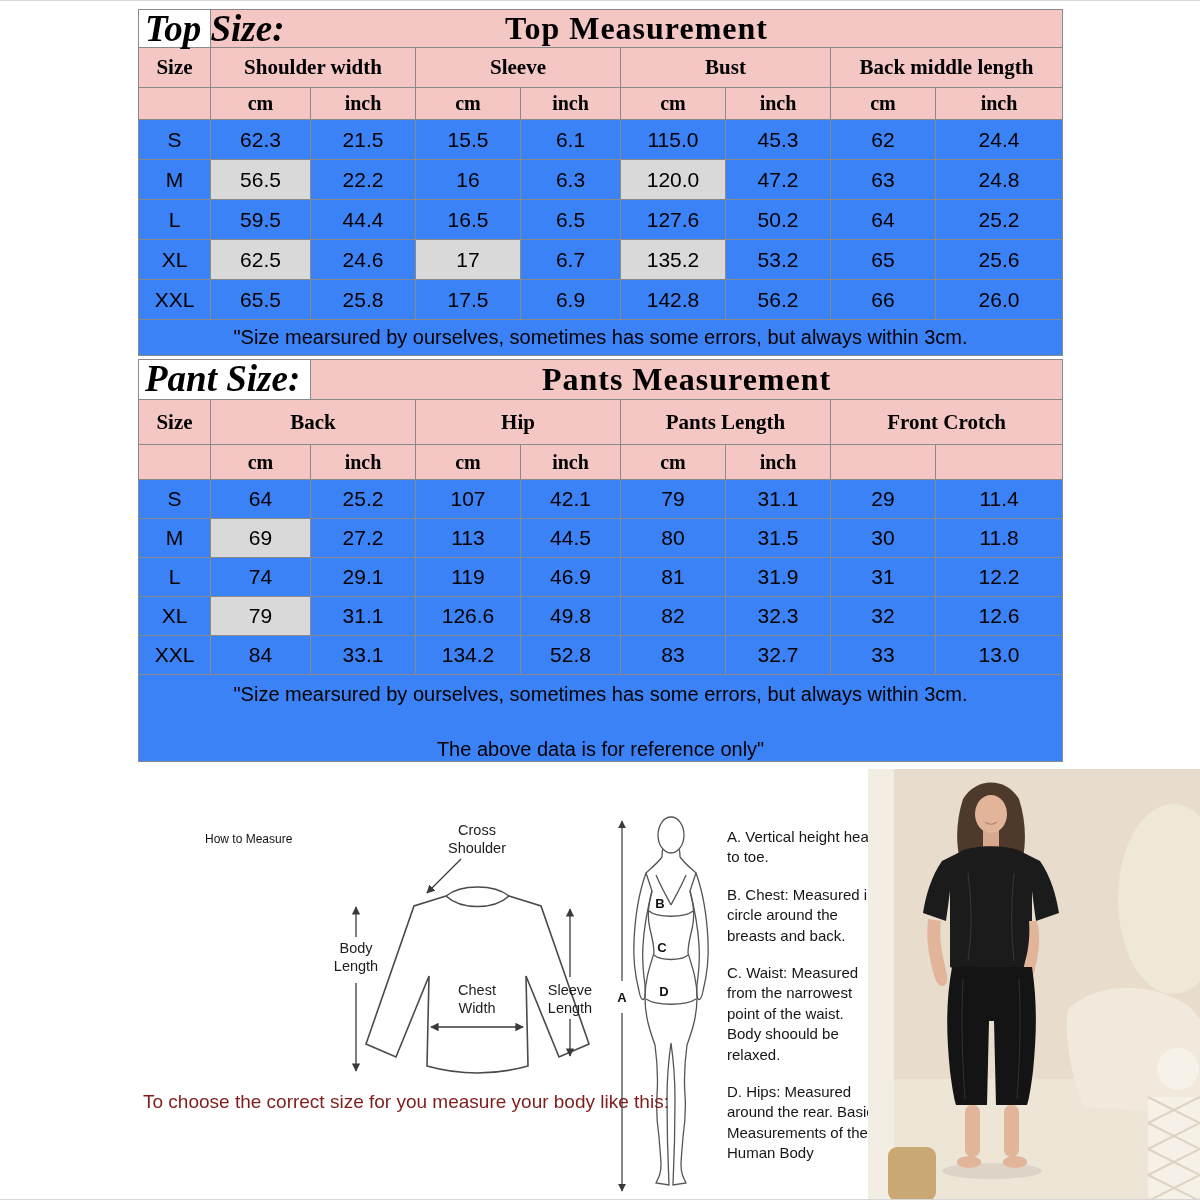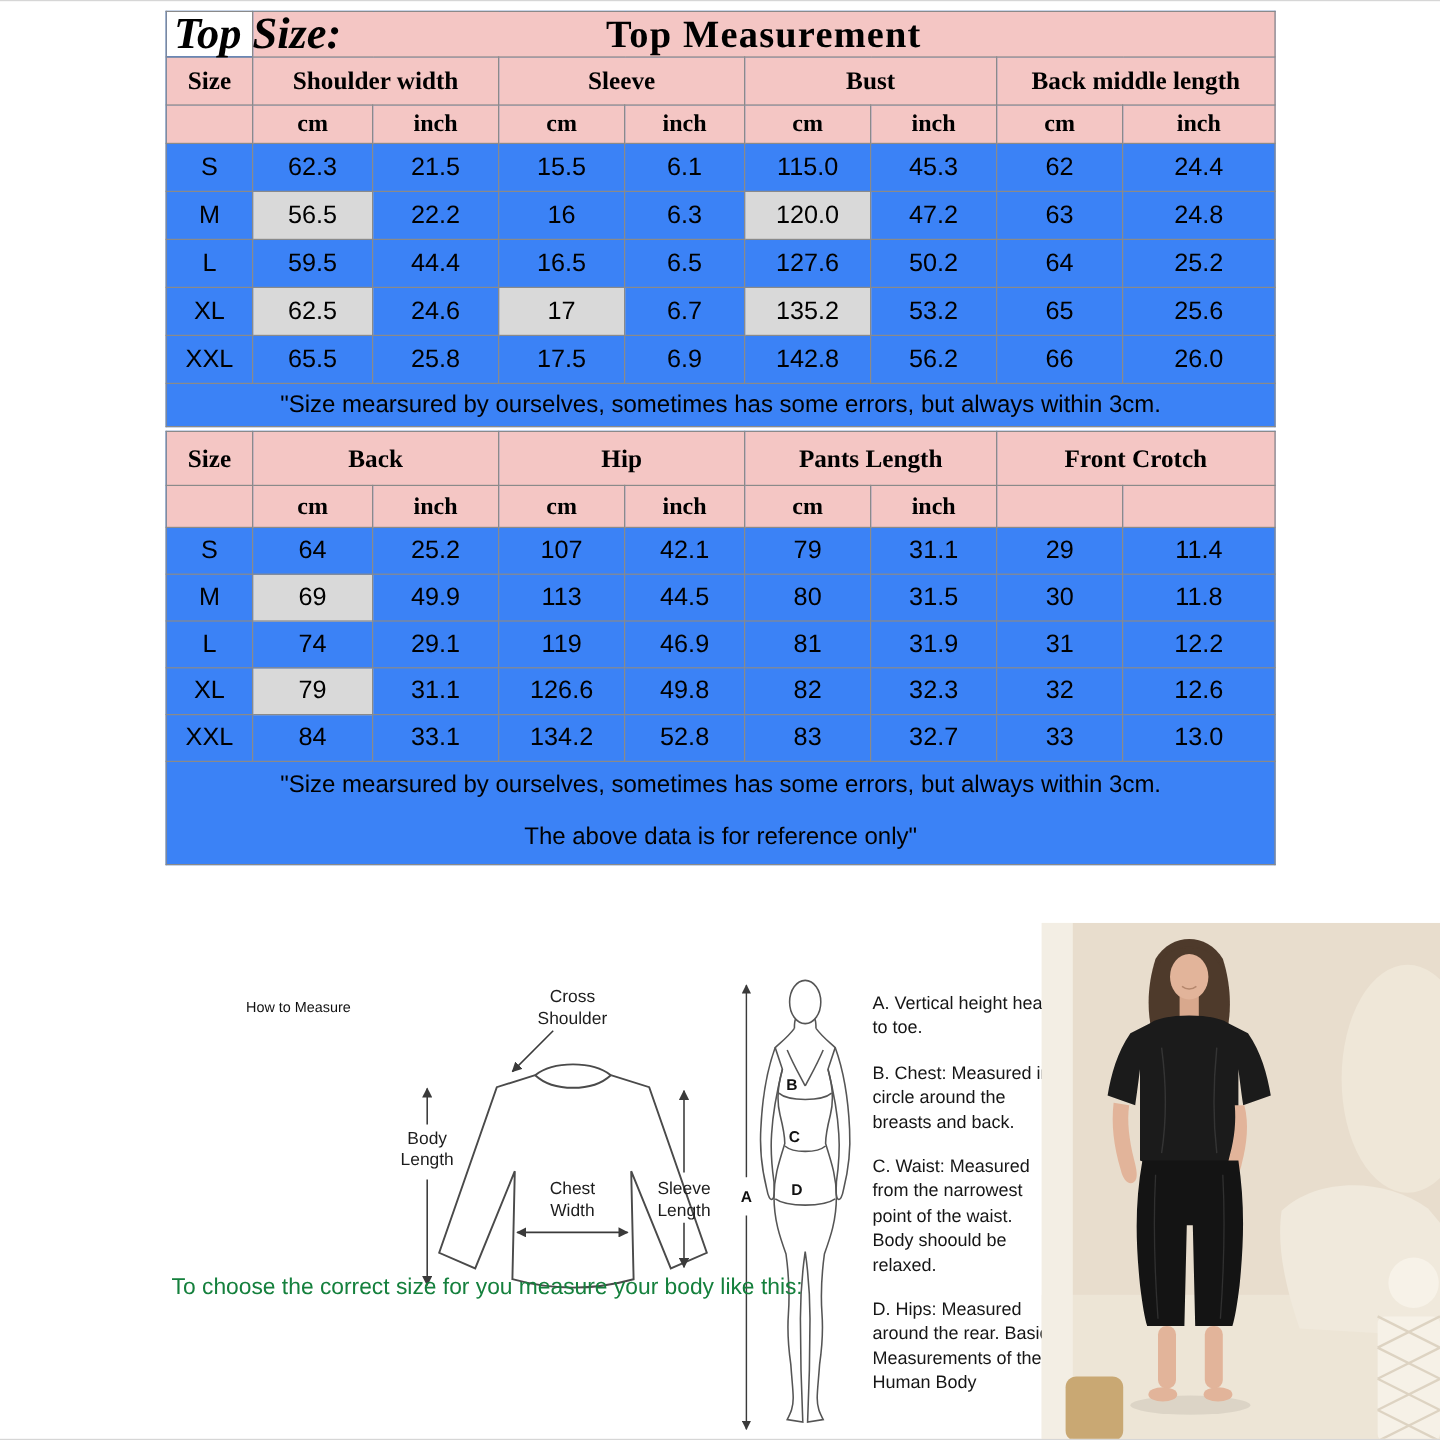--- a/index.html
+++ b/index.html
@@ -24,25 +24,25 @@
   .group { font-family:"Liberation Serif", serif; font-weight:bold; font-size:21px; }
   .unit  { font-family:"Liberation Serif", serif; font-weight:bold; font-size:20px;margin-left:27px; }
   .r-data td { font-size:21px; }
   .note { font-size:20px; }
   #top_table .r-title td {height:37px} #top_table .r-groups td{height:40px}
   #top_table .r-units td{height:32px}  #top_table .r-data td{height:40px}
   #top_table .r-note td{height:36px}
   #pant_table .r-title td{height:40px} #pant_table .r-groups td{height:45px}
   #pant_table .r-units td{height:35px} #pant_table .r-data td{height:39px}
   #pant_table .r-note td{height:86px; vertical-align:top;}
-  #pant_table .nl1{margin-top:8px} #pant_table .nl2{margin-top:20px}
+  #pant_table .nl1{margin-top:8px} #pant_table .nl2{margin-top:32px}
   #how-to-measure{position:absolute;left:205px;top:831px;font-size:12px;color:#111;}
   #instructions{position:absolute;left:727px;top:826px;width:152px;font-size:15px;line-height:1.36;color:#161616;}
   #instructions .instruction{margin-bottom:17px;}
-  #measure-footer{position:absolute;left:143px;top:1061px;font-size:19px;color:#15803d;white-space:nowrap;}
+  #measure-footer{position:absolute;left:143px;top:1090px;font-size:19px;color:#7f1d1d;white-space:nowrap;}
   .abs { position:absolute; }
 </style>
 </head>
 <body>
 
 <div id="page">
 
   <table class="size-table" id="top_table" style="left:138px; top:8px; width:924px;">
     <colgroup>
       <col class="c0">
@@ -147,20 +147,26 @@
         <col class="c1">
         <col class="c2">
         <col class="c3">
         <col class="c4">
       <col class="c5">
         <col class="c6">
         <col class="c7">
         <col class="c8">
     </colgroup>
     <tbody>
+      <tr class="r-title">
+        <td class="title-cell" colspan="2">
+          <div class="big-title">Pant Size:</div>
+        </td>
+        <td class="band pink" colspan="7">Pants Measurement</td>
+      </tr>
       <tr class="r-groups">
         <td class="group pink">Size</td>
         <td class="group pink" colspan="2">Back</td>
         <td class="group pink" colspan="2">Hip</td>
         <td class="group pink" colspan="2">Pants Length</td>
         <td class="group pink" colspan="2">Front Crotch</td>
       </tr>
       <tr class="r-units" id="pant_table-units">
         <td class="unit pink"></td>
       <td class="unit pink">cm</td>
@@ -179,21 +185,21 @@
           <td>107</td>
           <td>42.1</td>
           <td>79</td>
           <td>31.1</td>
           <td>29</td>
           <td>11.4</td>
         </tr>
         <tr class="r-data">
           <td>M</td>
           <td class="cell-gray">69</td>
-          <td>49.9</td>
+          <td>27.2</td>
           <td>113</td>
           <td>44.5</td>
           <td>80</td>
           <td>31.5</td>
           <td>30</td>
           <td>11.8</td>
         </tr>
         <tr class="r-data">
           <td>L</td>
           <td>74</td>

